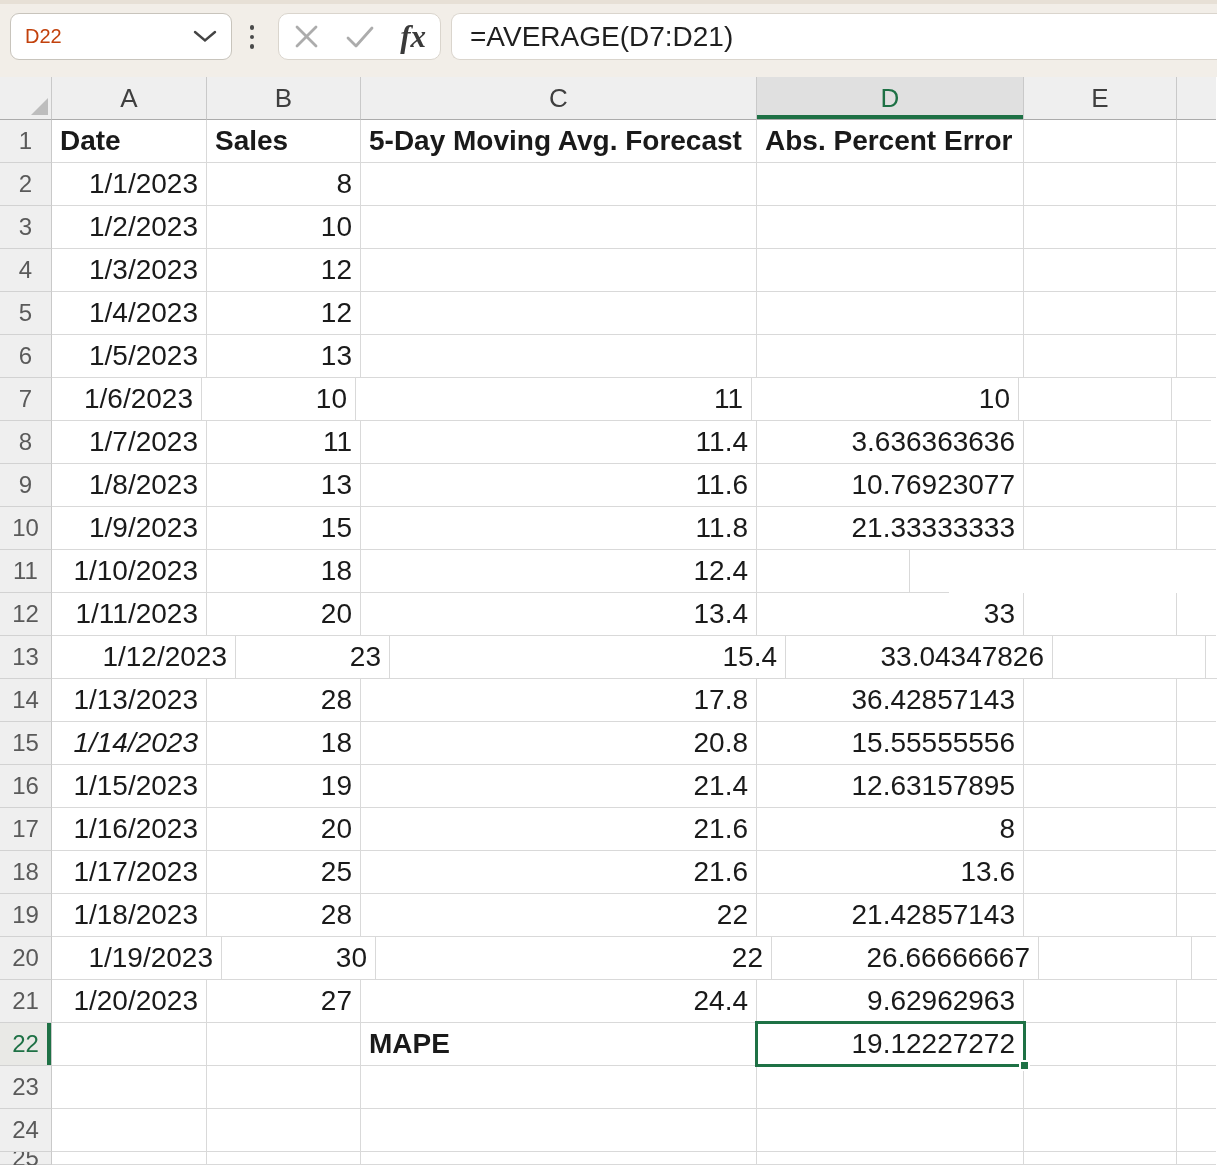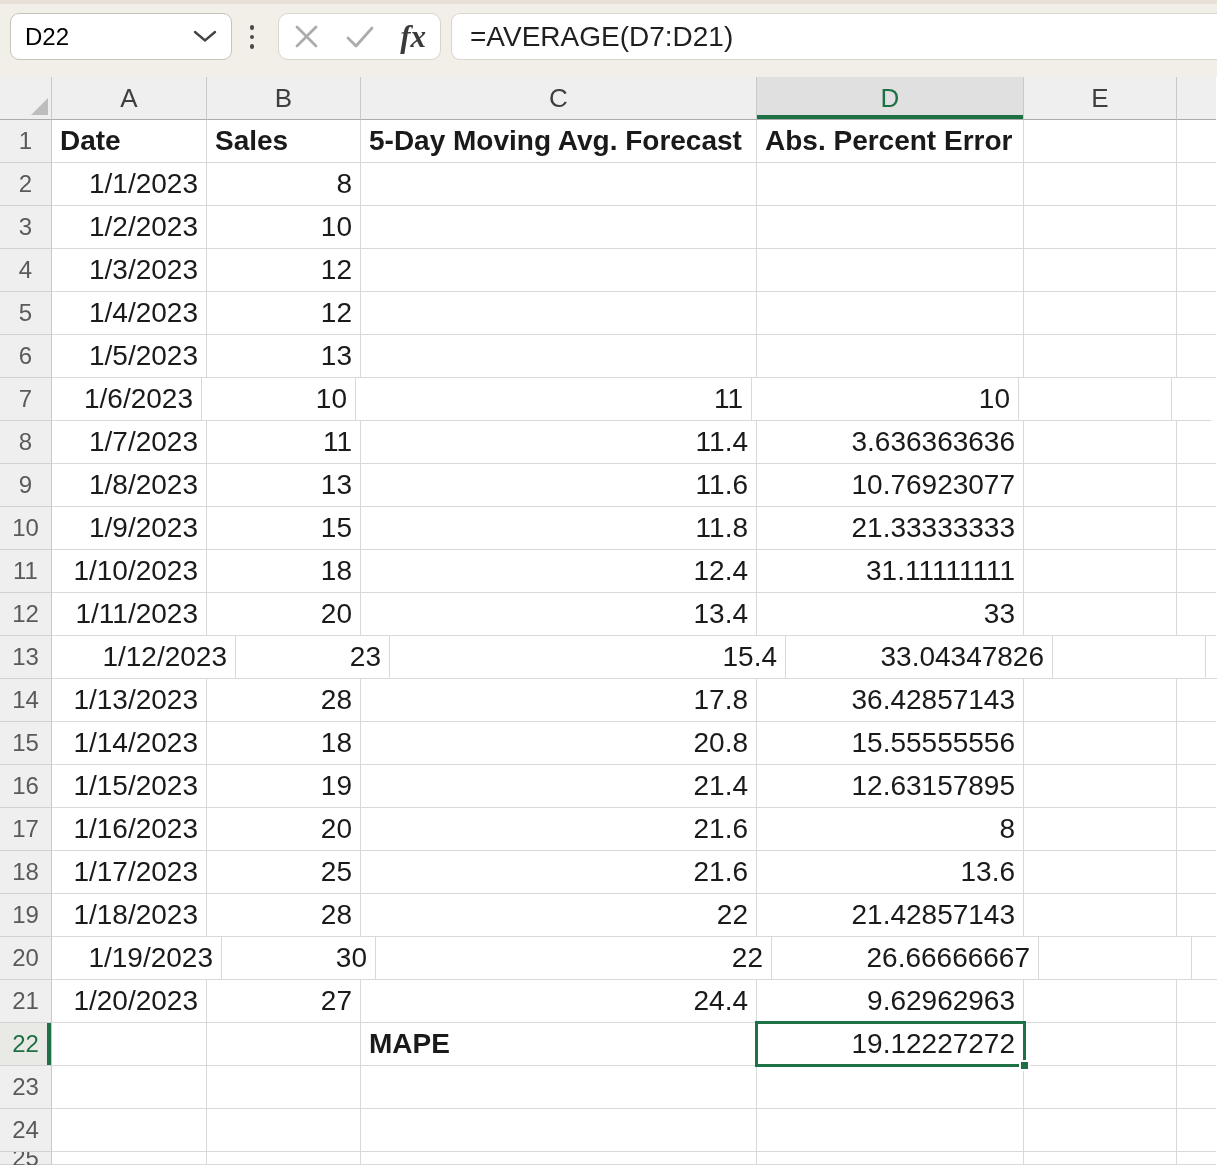--- a/index.html
+++ b/index.html
@@ -5,21 +5,21 @@
   * { margin:0; padding:0; box-sizing:border-box; }
   html,body { width:1217px; height:1165px; overflow:hidden; background:#fff;
               font-family:"Liberation Sans","DejaVu Sans",sans-serif; }
 
   
   .topbar { position:relative; width:1217px; height:77px; background:#F2EEE8;
             border-top:4px solid #E7E0D6; }
   .namebox { position:absolute; left:10px; top:9px; width:222px; height:47px;
              background:#fff; border:1.5px solid #C8C4BC; border-radius:9px;
              display:flex; align-items:center; padding:0 14px; }
-  .namebox .val { font-size:24px; color:#000000; flex:1; }
+  .namebox .val { font-size:20px; color:#c2410c; flex:1; }
   .grip { position:absolute; left:248px; top:15px; height:36px; width:8px;
           display:flex; flex-direction:column; justify-content:center; gap:5px; align-items:center; }
   .grip i { width:4.5px; height:4.5px; border-radius:50%; background:#4A4A4A; }
   .fxgroup { position:absolute; left:278px; top:9px; width:163px; height:47px;
              background:#fff; border:1.5px solid #DAD5CD; border-radius:10px;
              display:flex; align-items:center; justify-content:space-between; padding:0 14px; }
   .fxlabel { font-family:"Liberation Serif","DejaVu Serif",serif; font-style:italic;
              font-weight:bold; font-size:31px; color:#3A3A3A; line-height:1; }
   .formulabar { position:absolute; left:451px; top:9px; right:0; height:47px;
                 background:#fff; border:1.5px solid #DAD5CD; border-right:none;
@@ -194,21 +194,20 @@
         <div class="cell right" style="width: 396px;">11.8</div>
         <div class="cell right" style="width: 267px;">21.33333333</div>
         <div class="cell" style="width: 153px;"></div>
         <div class="cell nobr" style="width: 39px;"></div>
       </div>
       <div class="grow">
         <div class="rhead" style="width: 52px;">11</div>
         <div class="cell right" style="width: 155px;">1/10/2023</div>
         <div class="cell right" style="width: 154px;">18</div>
         <div class="cell right" style="width: 396px;">12.4</div>
-        <div class="cell right" style="width: 267px;">31.11111111</div>
         <div class="cell" style="width: 153px;"></div>
         <div class="cell nobr" style="width: 39px;"></div>
       </div>
       <div class="grow">
         <div class="rhead" style="width: 52px;">12</div>
         <div class="cell right" style="width: 155px;">1/11/2023</div>
         <div class="cell right" style="width: 154px;">20</div>
         <div class="cell right" style="width: 396px;">13.4</div>
         <div class="cell right" style="width: 267px;">33</div>
         <div class="cell" style="width: 153px;"></div>
@@ -227,21 +226,21 @@
         <div class="rhead" style="width: 52px;">14</div>
         <div class="cell right" style="width: 155px;">1/13/2023</div>
         <div class="cell right" style="width: 154px;">28</div>
         <div class="cell right" style="width: 396px; text-align: right;">17.8</div>
         <div class="cell right" style="width: 267px;">36.42857143</div>
         <div class="cell" style="width: 153px;"></div>
         <div class="cell nobr" style="width: 39px;"></div>
       </div>
       <div class="grow">
         <div class="rhead" style="width: 52px;">15</div>
-        <div class="cell right" style="width: 155px;">1/14/2023</div>
+        <div class="cell right" style="width: 155px; font-style: italic;">1/14/2023</div>
         <div class="cell right" style="width: 154px;">18</div>
         <div class="cell right" style="width: 396px;">20.8</div>
         <div class="cell right" style="width: 267px;">15.55555556</div>
         <div class="cell" style="width: 153px;"></div>
         <div class="cell nobr" style="width: 39px;"></div>
       </div>
       <div class="grow">
         <div class="rhead" style="width: 52px;">16</div>
         <div class="cell right" style="width: 155px;">1/15/2023</div>
         <div class="cell right" style="width: 154px;">19</div>

